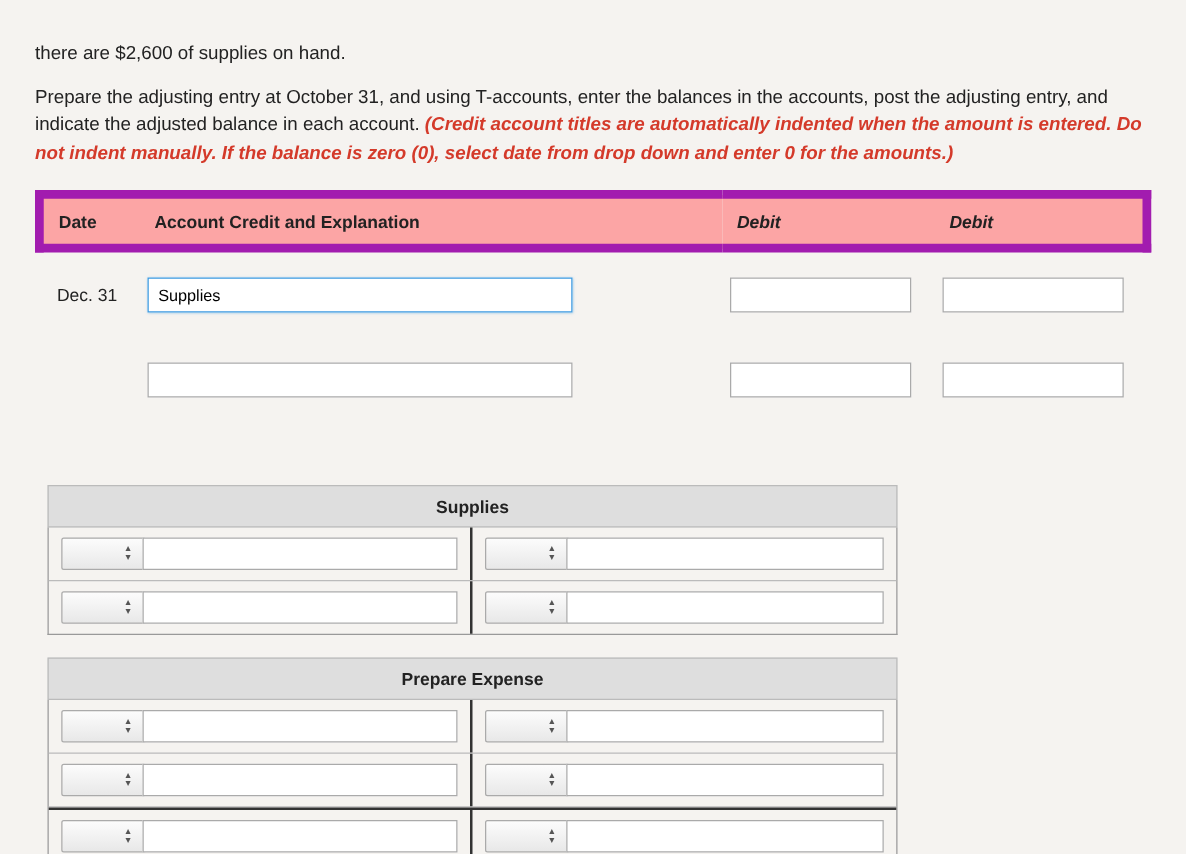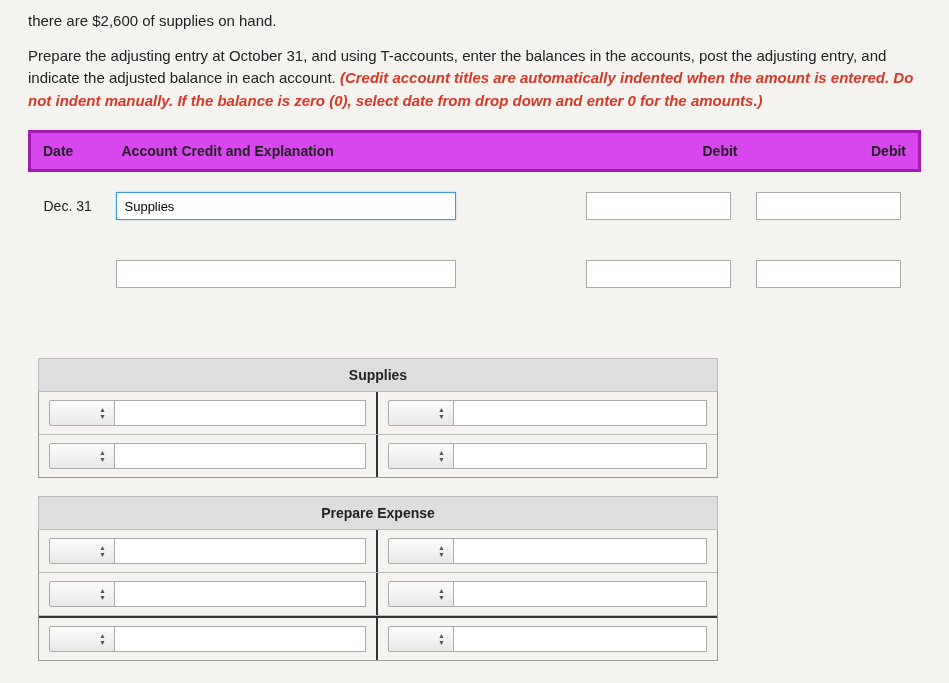--- a/index.html
+++ b/index.html
@@ -11,48 +11,50 @@
       font-family: Arial, sans-serif;
       background: #f5f3f0;
       padding: 10px 28px;
       color: #222;
       width: 949px;
     }
     .intro-text {
       font-size: 15px;
       line-height: 1.5;
       margin-bottom: 12px;
+      margin-top: 22px;
     }
     .instructions {
       font-size: 15px;
       line-height: 1.5;
       margin-bottom: 18px;
     }
     .red-italic {
       color: #d43a2a;
       font-style: italic;
       font-weight: bold;
     }
     .journal-table {
       width: 100%;
       border-collapse: collapse;
       margin-bottom: 50px;
     }
     .journal-header {
-      background: #d946ef;
-      border: 3px solid #a21caf;
+      background: #fca5a5;
+      border: 7px solid #a21caf;
     }
     .journal-header th {
       text-align: left;
       font-weight: bold;
       padding: 10px 12px;
       font-size: 14px;
     }
     .journal-header th.center {
-      text-align: right;
+      text-align: left;
+      font-style: italic;
     }
     .journal-row td {
       padding: 20px 6px;
       vertical-align: middle;
     }
     .date-cell {
       width: 80px;
       font-size: 14px;
       padding-left: 14px !important;
     }

